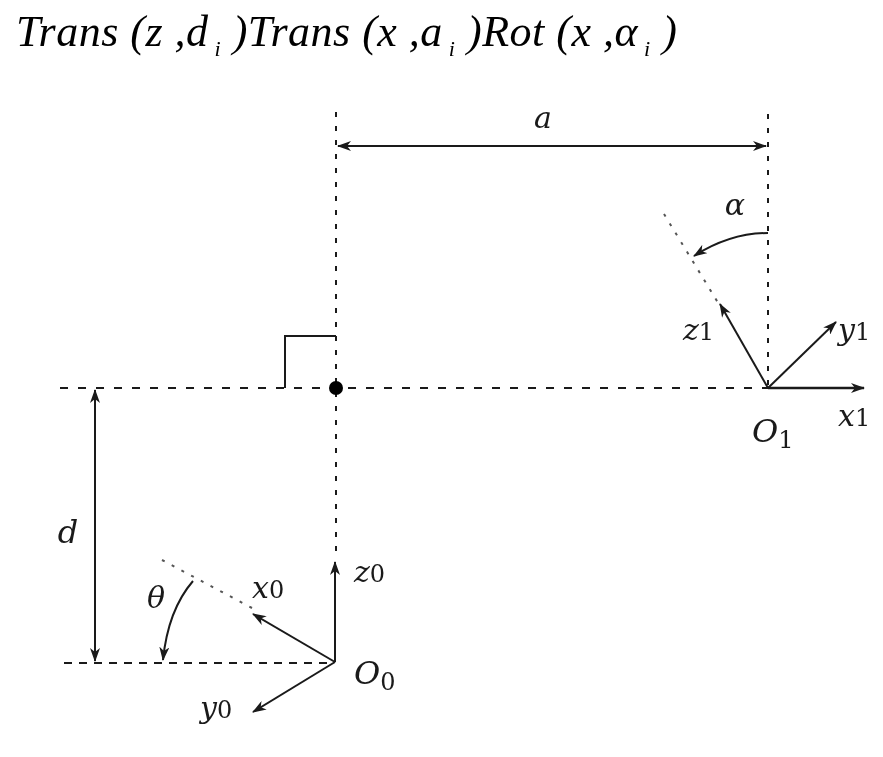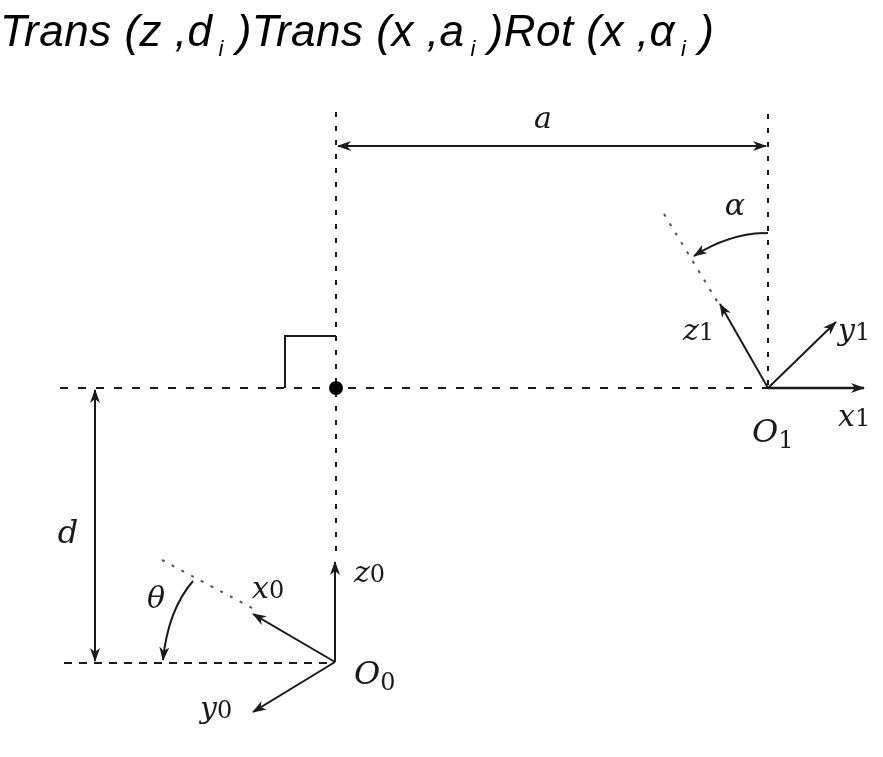--- a/index.html
+++ b/index.html
@@ -1,19 +1,19 @@
 <!DOCTYPE html>
 <html><head>
   <meta charset="utf-8">
   <style>
     html, body { margin:0; padding:0; background:#ffffff; }
     body { width:883px; height:757px; position:relative; overflow:hidden; }
     .formula {
-      position:absolute; left:0; top:6px;
-      font-family:Liberation Sans, sans-serif; font-style:italic;
+      position:absolute; left:16px; top:6px;
+      font-family:Liberation Serif, serif; font-style:italic;
       font-size:44px; color:#000; white-space:nowrap; letter-spacing:0.5px;
     }
     .formula sub { font-size:22px; vertical-align:-10px; margin-left:6px; }
     svg.diagram { position:absolute; left:0; top:0; }
     .lbl { font-family:"DejaVu Serif", serif; font-style:italic; fill:#1a1a1a; }
     .lbl-sub { font-family:"DejaVu Serif", serif; font-style:normal; fill:#1a1a1a; }
   </style>
 </head>
 <body>
 

